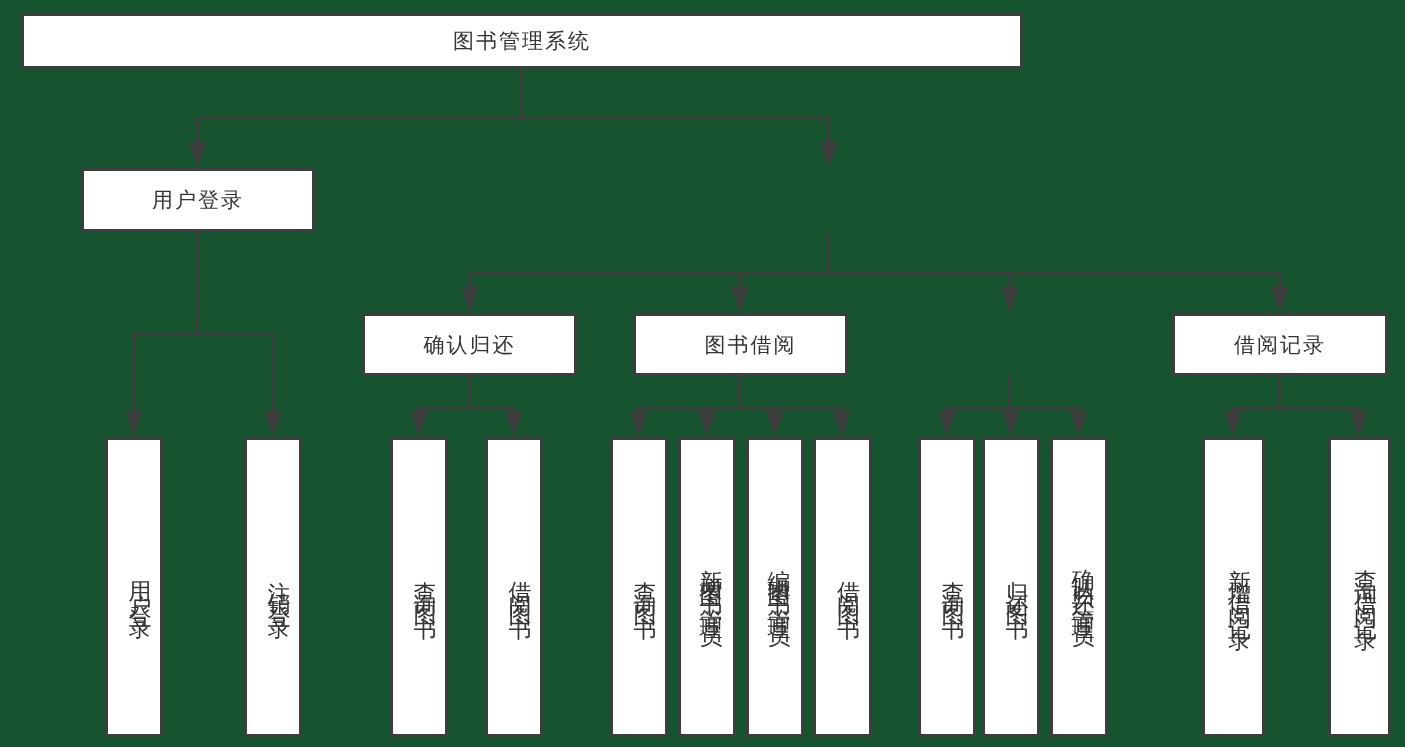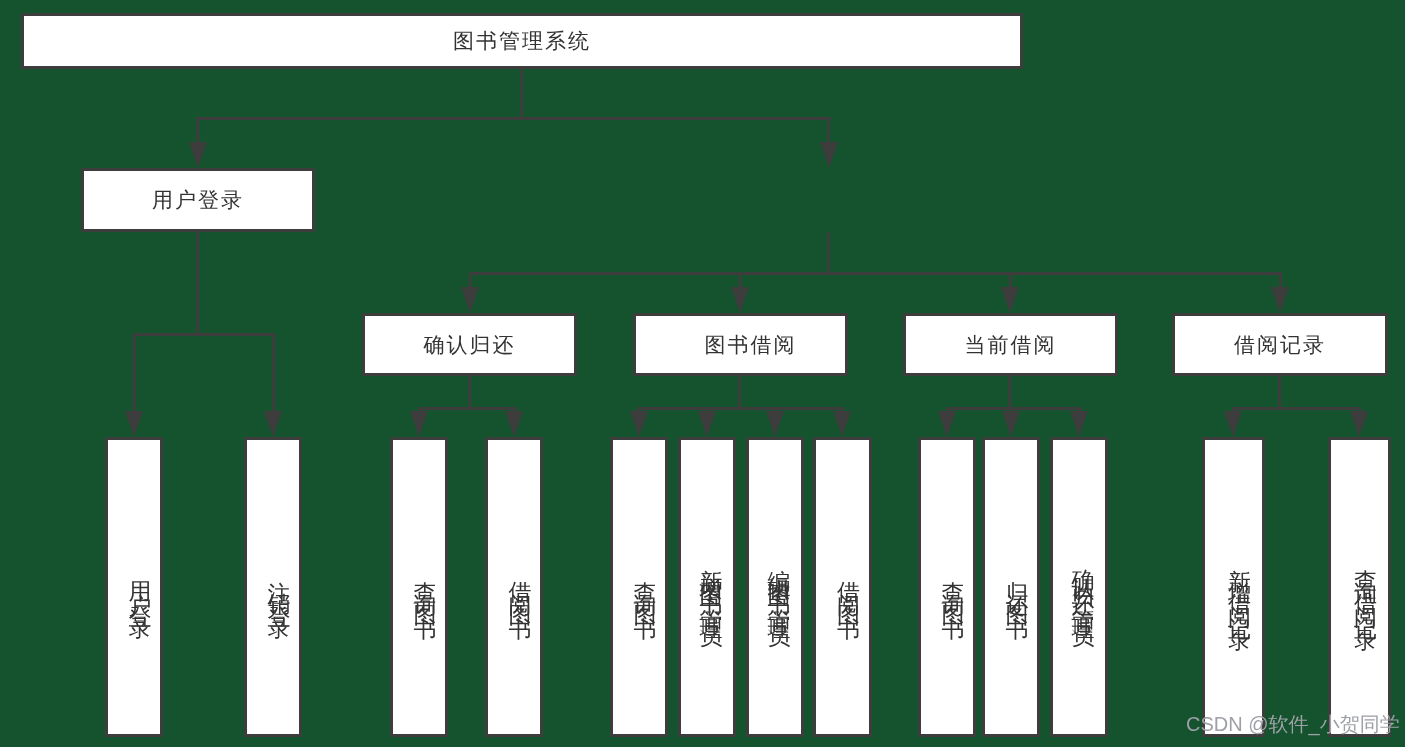--- a/index.html
+++ b/index.html
@@ -67,23 +67,20 @@
   <div class="line" style="left:1009px;top:272px;width:3px;height:18px;"></div>
   <div class="arrowhead" style="left:1001px;top:287px;"></div>
   <div class="line" style="left:1279px;top:272px;width:3px;height:18px;"></div>
   <div class="arrowhead" style="left:1271px;top:287px;"></div>
 
   <div class="box" style="left:362px;top:313px;width:215px;height:63px;">
     <span class="hlabel">确认归还</span>
   </div>
   <div class="box" style="left:633px;top:313px;width:215px;height:63px;padding-left:20px;">
     <span class="hlabel">图书借阅</span>
-  </div>
-  <div class="box" style="left:903px;top:313px;width:215px;height:63px;">
-    <span class="hlabel">当前借阅</span>
   </div>
   <div class="box" style="left:1172px;top:313px;width:216px;height:63px;">
     <span class="hlabel">借阅记录</span>
   </div>
 
   <div class="line" style="left:468px;top:376px;width:3px;height:34px;"></div>
   <div class="line" style="left:418px;top:407px;width:99px;height:3px;"></div>
   <div class="line" style="left:418px;top:407px;width:3px;height:8px;"></div>
   <div class="arrowhead" style="left:410px;top:411px;"></div>
   <div class="line" style="left:513px;top:407px;width:3px;height:8px;"></div>
@@ -153,15 +150,14 @@
     <span class="leaf-label tight">确认归还（管理员）</span>
   </div>
 
   <div class="box" style="left:1202px;top:437px;width:63px;height:300px;">
     <span class="leaf-label">新增借阅记录</span>
   </div>
   <div class="box" style="left:1328px;top:437px;width:63px;height:300px;">
     <span class="leaf-label">查询借阅记录</span>
   </div>
 
-  <div class="watermark">CSDN @软件_小贺同学</div>
 
 </div>
 
 </body></html>

